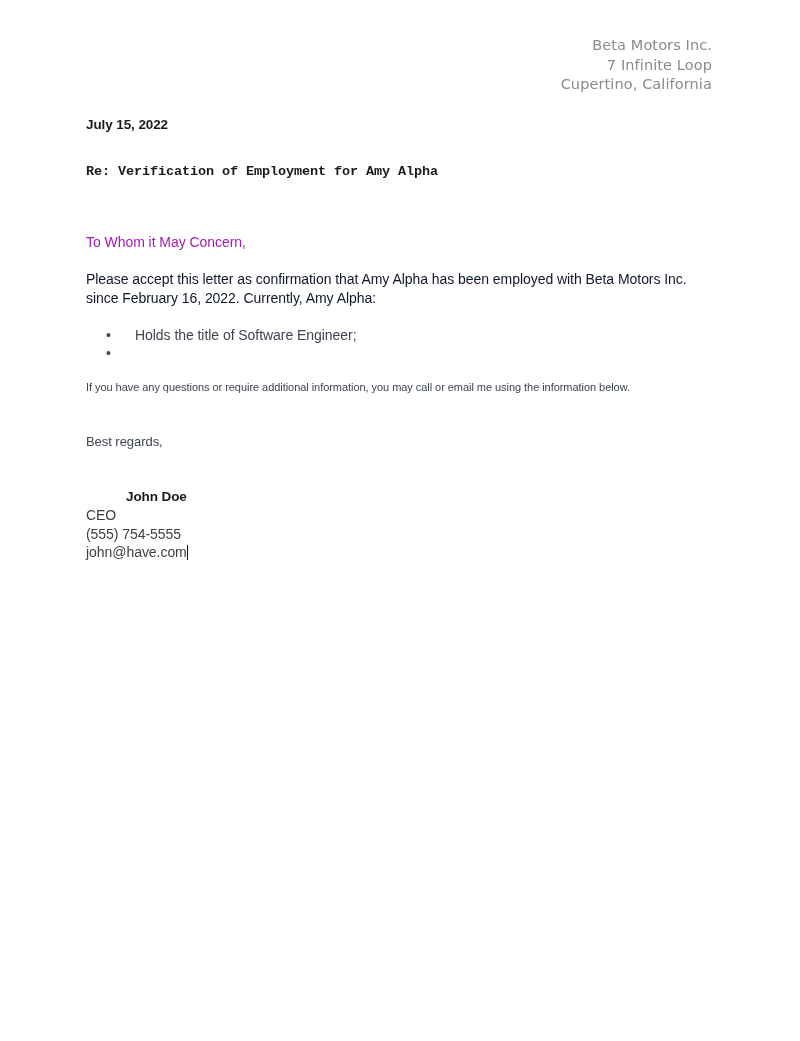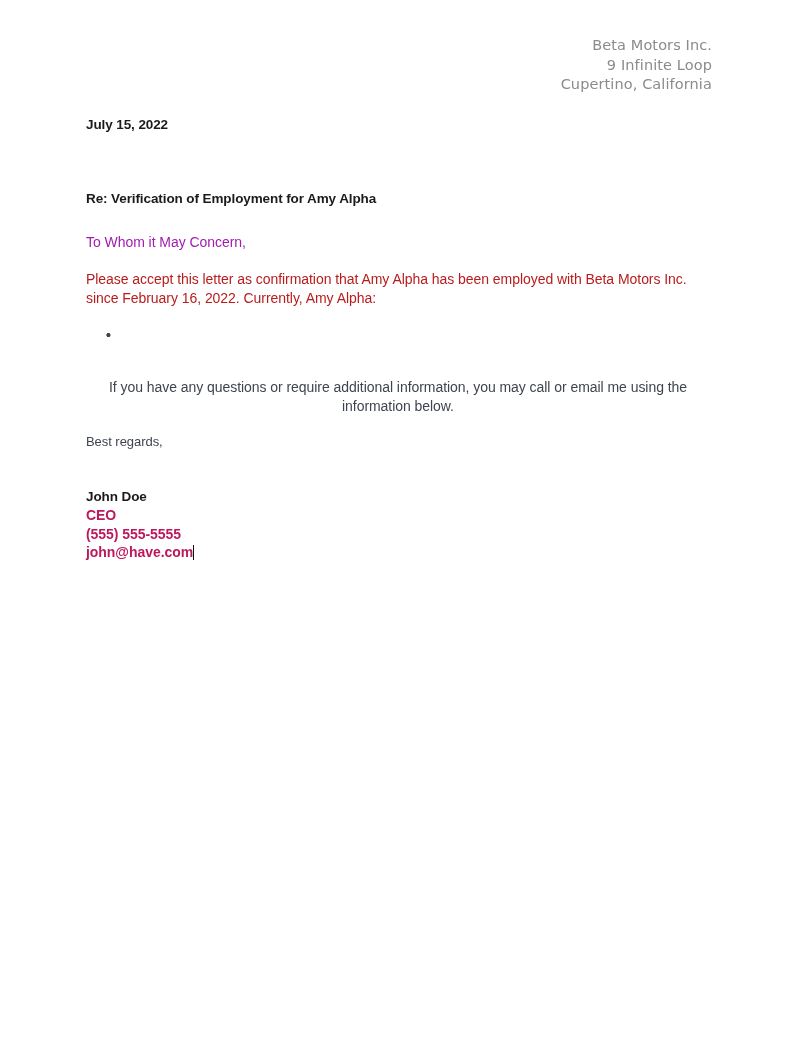--- a/index.html
+++ b/index.html
@@ -55,45 +55,46 @@
     top: 117px;
     left: 0;
     font-size: 13.5px;
     font-weight: bold;
     color: #1b1b1b;
     letter-spacing: -0.1px;
   }
 
   .subject-line {
     position: absolute;
-    top: 191px;
+    top: 164px;
     left: 0;
     font-size: 13.5px;
     font-weight: bold;
     color: #1b1b1b;
     letter-spacing: -0.1px;
+    font-family: Liberation Mono, monospace;
   }
 
   .salutation {
     position: absolute;
     top: 234px;
     left: 0;
     font-size: 14px;
     color: #a21caf;
     letter-spacing: -0.05px;
   }
 
   .para-1 {
     position: absolute;
     top: 270px;
     left: 0;
     width: 624px;
     font-size: 14px;
     line-height: 18.5px;
-    color: #b91c1c;
+    color: #0f172a;
     letter-spacing: -0.05px;
   }
 
   .bullets {
     position: absolute;
     top: 326px;
     left: 0;
     margin: 0;
     padding: 0;
     list-style: none;
@@ -114,25 +115,24 @@
     font-size: 14px;
     line-height: 18px;
     color: #3f4450;
   }
 
   .para-2 {
     position: absolute;
     top: 378px;
     left: 0;
     width: 624px;
-    font-size: 14px;
+    font-size: 11px;
     line-height: 18.5px;
     color: #3f4450;
     letter-spacing: -0.05px;
-    text-align: center;
   }
 
   .closing {
     position: absolute;
     top: 434px;
     left: 0;
     font-size: 13px;
     color: #3f4450;
     letter-spacing: -0.05px;
   }
@@ -142,27 +142,27 @@
     position: absolute;
     top: 488px;
     left: 0;
   }
   .signature .sig-name {
     font-size: 13.5px;
     font-weight: bold;
     line-height: 18px;
     color: #1b1b1b;
     letter-spacing: -0.1px;
+    margin-left: 40px;
   }
   .signature .sig-line {
     font-size: 14px;
     line-height: 18.5px;
-    color: #be185d;
-    letter-spacing: -0.05px;
-    font-weight: bold;
+    color: #404040;
+    letter-spacing: -0.05px;
   }
   .signature .sig-email {
     position: relative;
     display: inline-block;
   }
   .caret {
     display: inline-block;
     width: 1px;
     height: 15px;
     background: #111111;
@@ -170,48 +170,49 @@
     margin-left: 0px;
   }
 </style>
 </head>
 <body>
 
 <div class="page">
 
   <div class="letterhead">
     <div>Beta Motors Inc.</div>
-    <div>9 Infinite Loop</div>
+    <div>7 Infinite Loop</div>
     <div>Cupertino, California</div>
   </div>
 
   <div class="body-col">
 
     <div class="date-line">July 15, 2022</div>
 
     <div class="subject-line">Re: Verification of Employment for Amy Alpha</div>
 
     <div class="salutation">To Whom it May Concern,</div>
 
     <div class="para-1">Please accept this letter as confirmation that Amy Alpha has been employed with Beta Motors Inc. since February 16, 2022. Currently, Amy Alpha:</div>
 
     <ul class="bullets">
       <li>
         <span class="bullet-dot">•</span>
+        <span>Holds the title of Software Engineer;</span>
       </li>
       <li>
         <span class="bullet-dot">•</span>
       </li>
     </ul>
 
     <div class="para-2">If you have any questions or require additional information, you may call or email me using the information below.</div>
 
     <div class="closing">Best regards,</div>
 
     <div class="signature">
       <div class="sig-name">John Doe</div>
       <div class="sig-line">CEO</div>
-      <div class="sig-line">(555) 555-5555</div>
+      <div class="sig-line">(555) 754-5555</div>
       <div class="sig-line"><span class="sig-email">john@have.com</span><span class="caret"></span></div>
     </div>
 
   </div>
 </div>
 
 </body></html>

